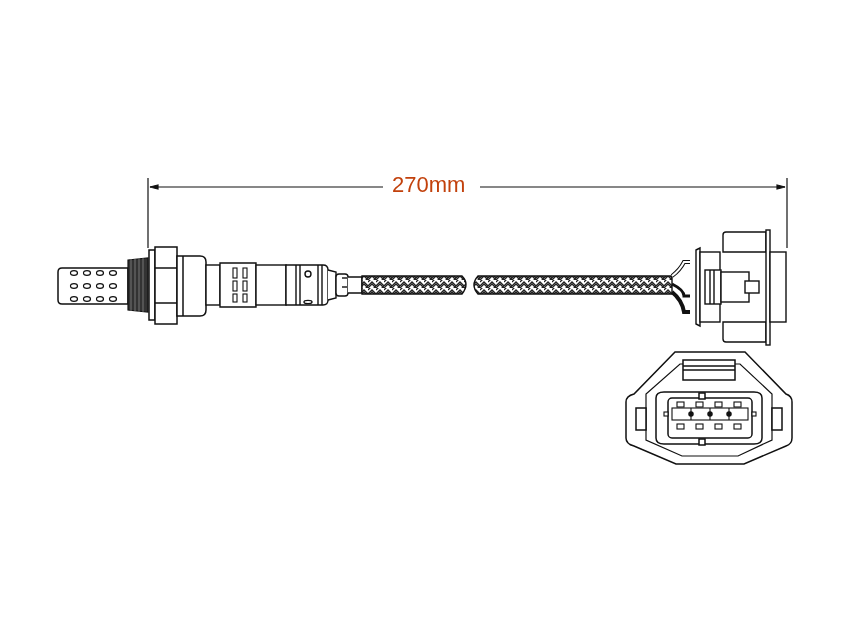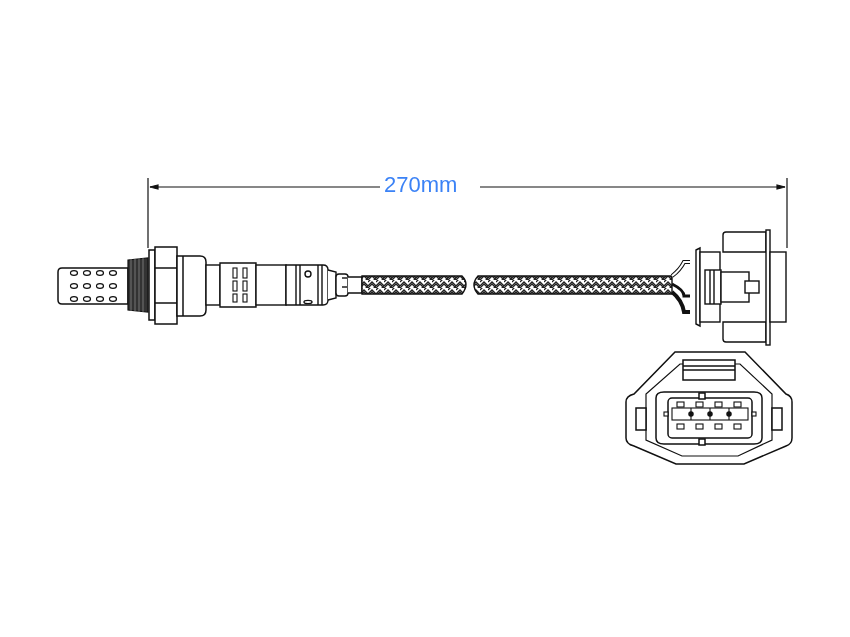--- a/index.html
+++ b/index.html
@@ -1,18 +1,18 @@
 <!DOCTYPE html>
 <html><head>
 <meta charset="utf-8">
 <style>
   html,body{margin:0;padding:0;background:#ffffff;}
   body{width:850px;height:637px;position:relative;overflow:hidden;font-family:"Liberation Sans",sans-serif;}
   #canvas{position:absolute;left:0;top:0;width:850px;height:637px;}
-  .dim-label{position:absolute;left:380px;top:172px;font-size:22px;color:#3b82f6;background:#fff;padding:0 4px;}
+  .dim-label{position:absolute;left:388px;top:172px;font-size:22px;color:#c2410c;background:#fff;padding:0 4px;}
 </style>
 </head>
 <body>
 
 <svg id="canvas" width="850" height="637" viewBox="0 0 850 637" xmlns="http://www.w3.org/2000/svg">
   <defs>
     <pattern id="braid" width="8" height="8" patternUnits="userSpaceOnUse">
       <rect width="8" height="8" fill="#fff"></rect>
       <path d="M0 6 L4 2 L8 6 M0 2 L4 -2 M4 10 L8 6" stroke="#222" stroke-width="1.3" fill="none"></path>
       <path d="M0 8 L4 4 L8 8" stroke="#222" stroke-width="1.3" fill="none"></path>

